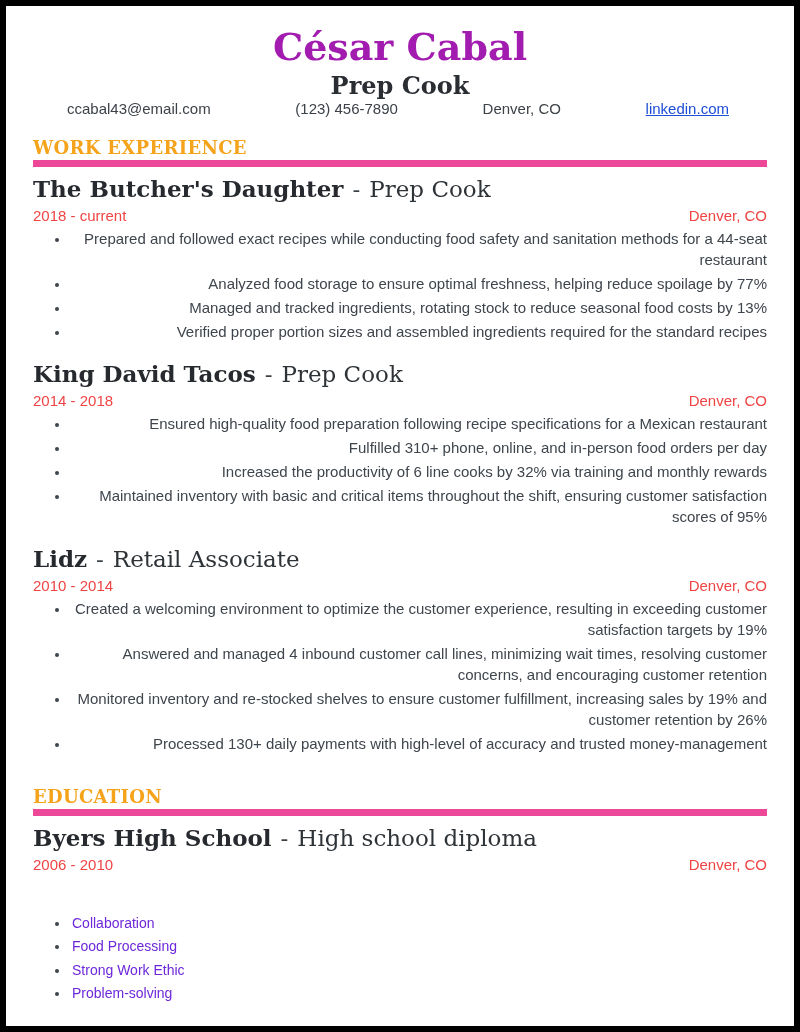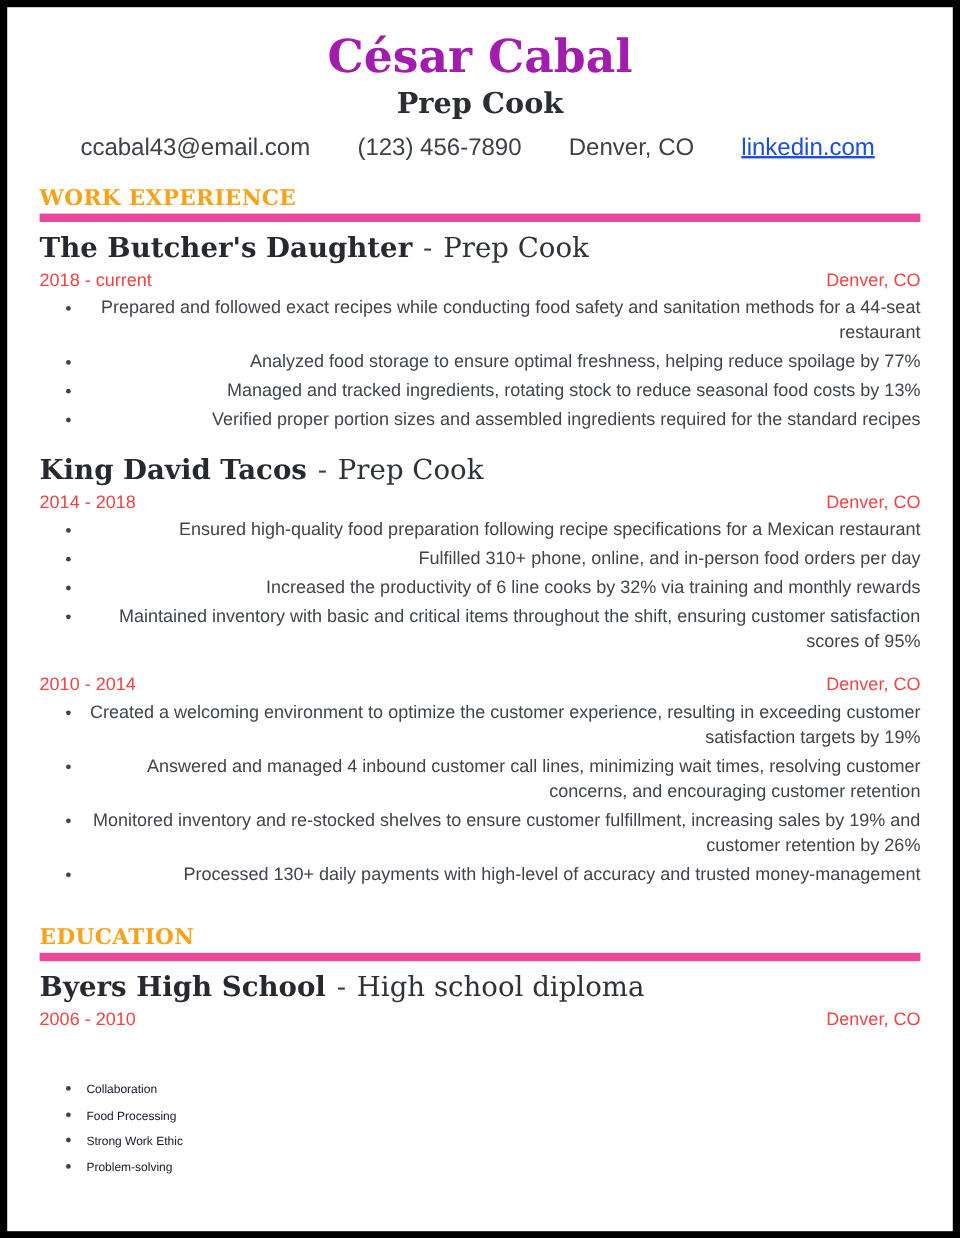--- a/index.html
+++ b/index.html
@@ -35,22 +35,21 @@
     line-height: 1.2;
     text-align: center;
     color: #2a2e33;
     margin-top: 2px;
   }
   .contact {
     display: flex;
     justify-content: space-between;
     align-items: baseline;
     padding: 0 38px 0 34px;
-    margin-top: 12px;
-    font-size: 20px;
+    font-size: 15px;
     color: #3c4248;
   }
   .contact a {
     color: #1d4ed8;
     text-decoration: underline;
     cursor: pointer;
   }
   
   .section-heading {
     font-family: "DejaVu Serif", serif;
@@ -97,23 +96,23 @@
   }
   ul.bullets li::marker { color: #3f454c; font-size: 13px; }
   .entry:last-child ul.bullets { margin-bottom: 0; }
   .section-education .entry-meta { margin-bottom: 0; }
   ul.skills-list {
     list-style: disc;
     padding-left: 37px;
     margin-top: 6px;
   }
   ul.skills-list li {
-    font-size: 10px;
+    font-size: 14px;
     line-height: 1.45;
-    color: #0f172a;
+    color: #6d28d9;
     margin-bottom: 3px;
     padding-left: 2px;
   }
   ul.skills-list li::marker { color: #3f454c; font-size: 13px; }
 </style>
 </head>
 <body>
 
 <div class="page">
 
@@ -157,20 +156,23 @@
       </div>
       <ul class="bullets">
         <li>Ensured high-quality food preparation following recipe specifications for a Mexican restaurant</li>
         <li>Fulfilled 310+ phone, online, and in-person food orders per day</li>
         <li>Increased the productivity of 6 line cooks by 32% via training and monthly rewards</li>
         <li>Maintained inventory with basic and critical items throughout the shift, ensuring customer satisfaction scores of 95%</li>
       </ul>
     </article>
 
     <article class="entry">
+      <div class="entry-title">
+        <span class="company">Lidz</span><span class="dash">-</span><span class="role">Retail Associate</span>
+      </div>
       <div class="entry-meta">
         <span>2010 - 2014</span>
         <span>Denver, CO</span>
       </div>
       <ul class="bullets">
         <li>Created a welcoming environment to optimize the customer experience, resulting in exceeding customer satisfaction targets by 19%</li>
         <li>Answered and managed 4 inbound customer call lines, minimizing wait times, resolving customer concerns, and encouraging customer retention</li>
         <li>Monitored inventory and re-stocked shelves to ensure customer fulfillment, increasing sales by 19% and customer retention by 26%</li>
         <li>Processed 130+ daily payments with high-level of accuracy and trusted money-management</li>
       </ul>

